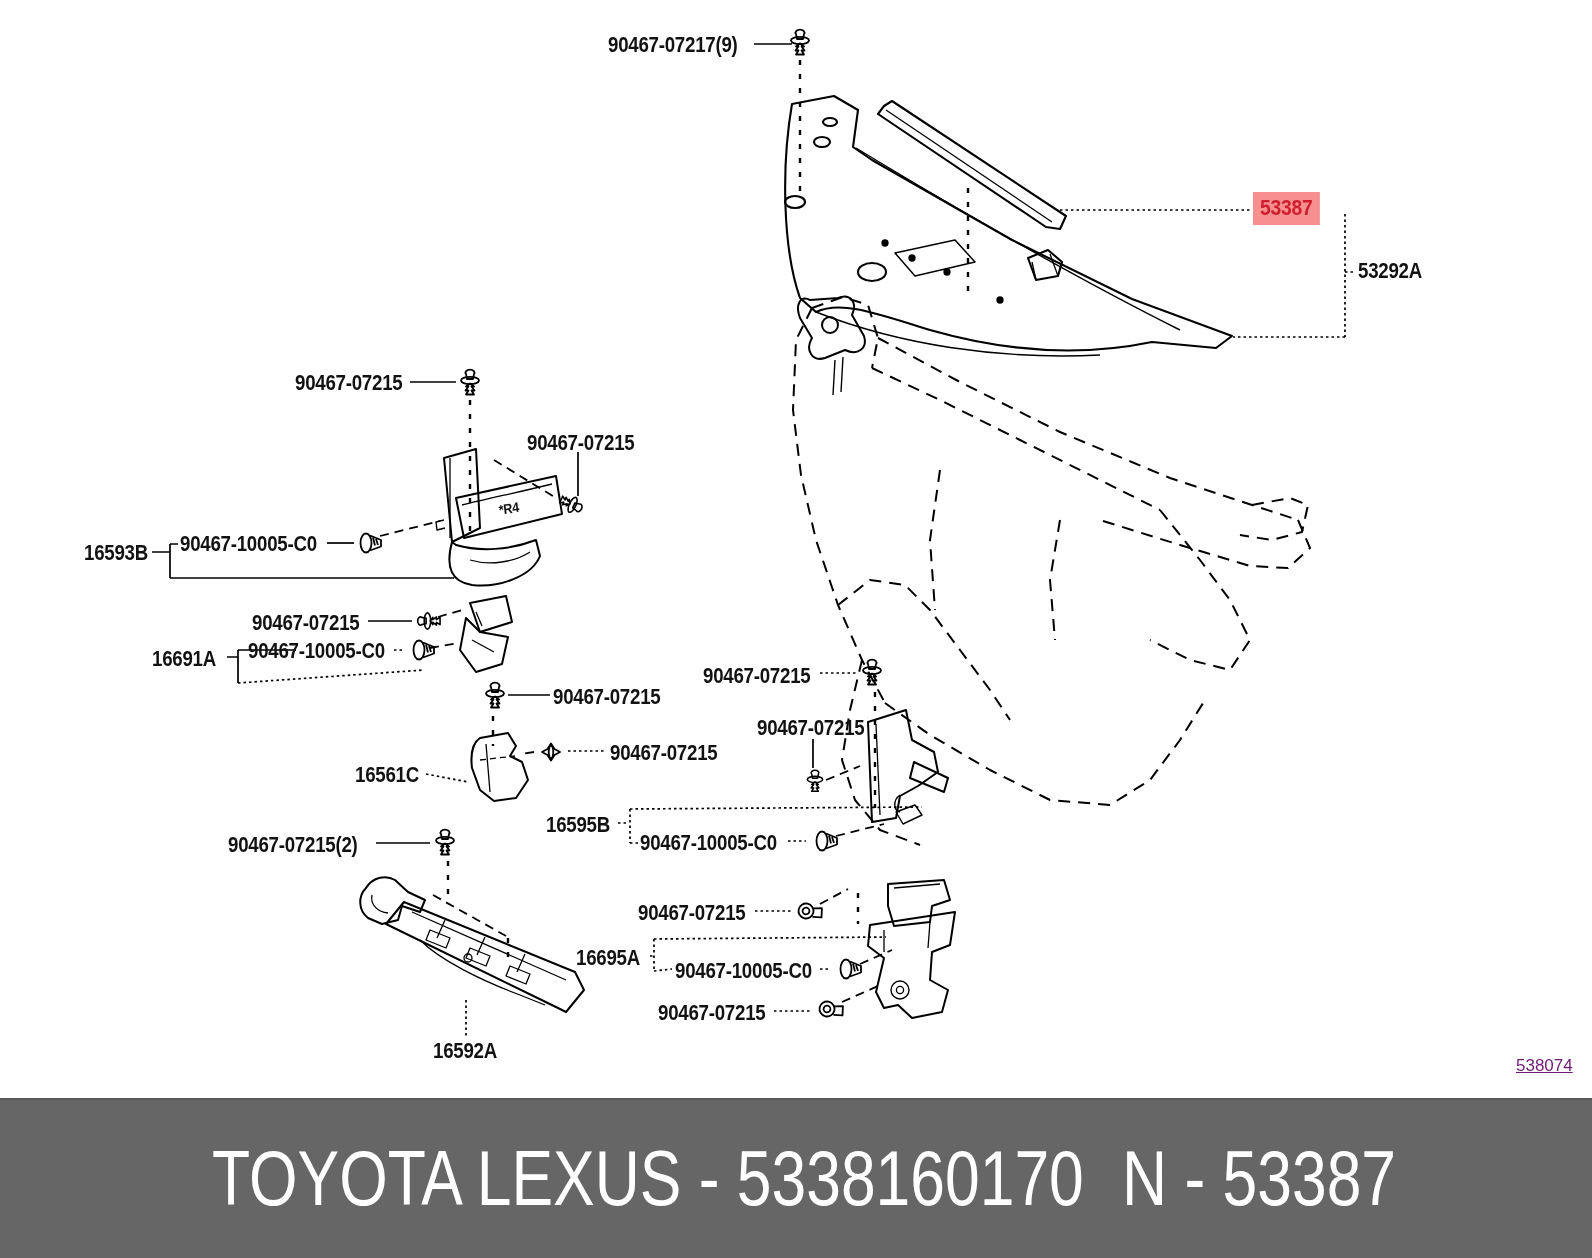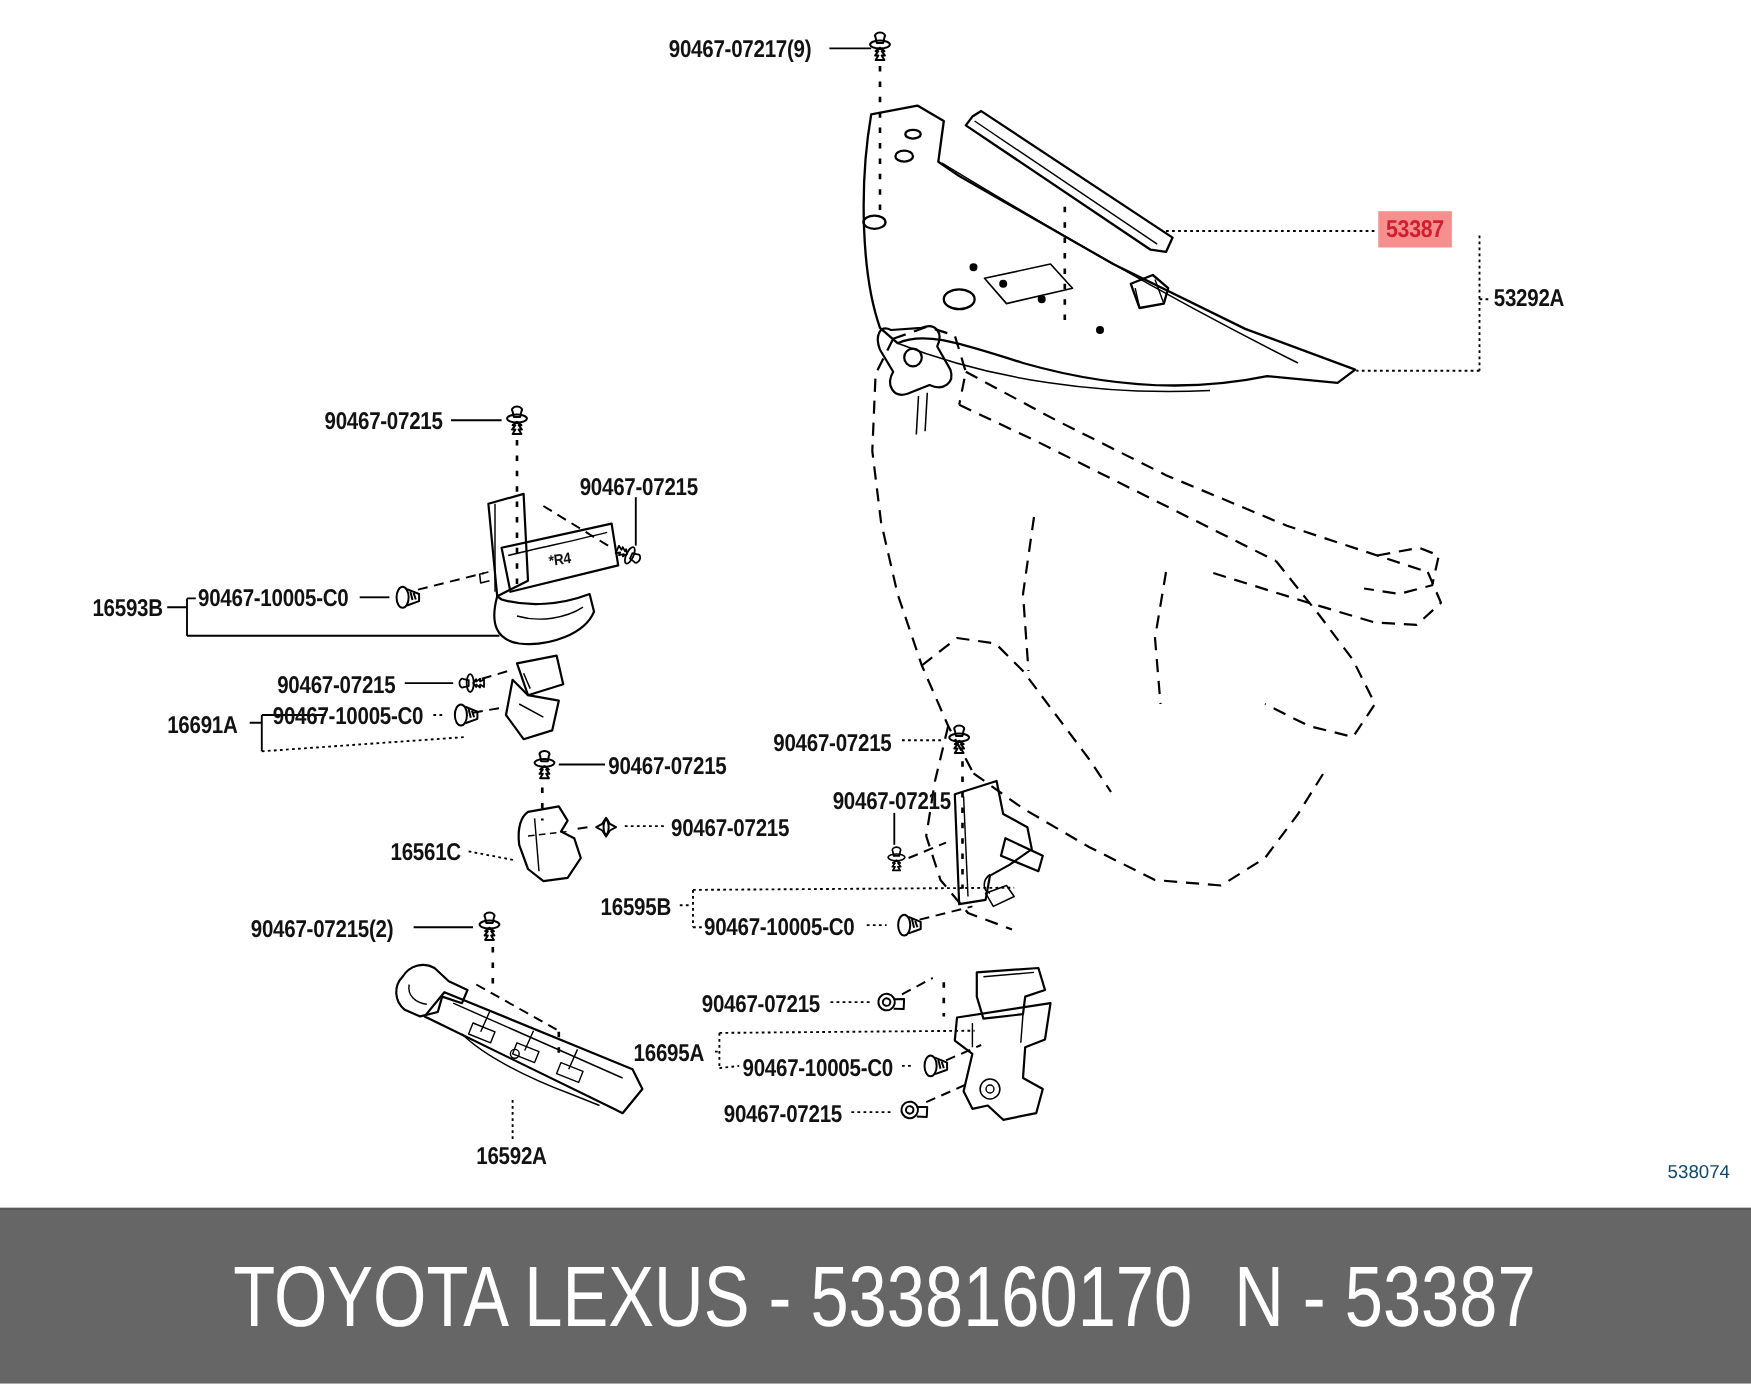--- a/index.html
+++ b/index.html
@@ -3,21 +3,21 @@
 <meta charset="utf-8">
 <style>
   html,body{margin:0;padding:0;background:#ffffff;}
   .stage{position:relative;width:1592px;height:1258px;background:#ffffff;overflow:hidden;
          font-family:"Liberation Sans",sans-serif;}
   svg.art{position:absolute;left:0;top:0;}
   .lbl{position:absolute;font:700 22px/1.1 "Liberation Sans",sans-serif;color:#121212;
        letter-spacing:-0.3px;white-space:nowrap;transform:scaleX(0.85);transform-origin:left top;}
   .lbl.hl{background:#f78f8f;color:#cf1f2f;padding:4px 8px 5px 8px;transform:scaleX(0.88);}
   .lbl.mark{font-size:14px;transform:scaleX(0.9) rotate(-8deg);}
-  .lbl.sheet{font:400 17px/1 "Liberation Sans",sans-serif;color:#0c4a6e;transform:none;letter-spacing:0;}
+  .lbl.sheet{font:400 17px/1 "Liberation Sans",sans-serif;color:#701a75;transform:none;letter-spacing:0;text-decoration:underline;}
   .banner{position:absolute;left:0;top:1098px;width:1592px;height:160px;background:#666666;
           border-top:2px solid #585858;}
   .banner .bt{position:absolute;top:50%;transform:translateY(-52%) scaleX(0.8);transform-origin:left center;
           font:400 78px/1 "Liberation Sans",sans-serif;color:#ffffff;white-space:nowrap;}
   .banner .bt.left{left:212px;}
   .banner .bt.right{left:1122px;}
 </style>
 </head>
 <body>
 

